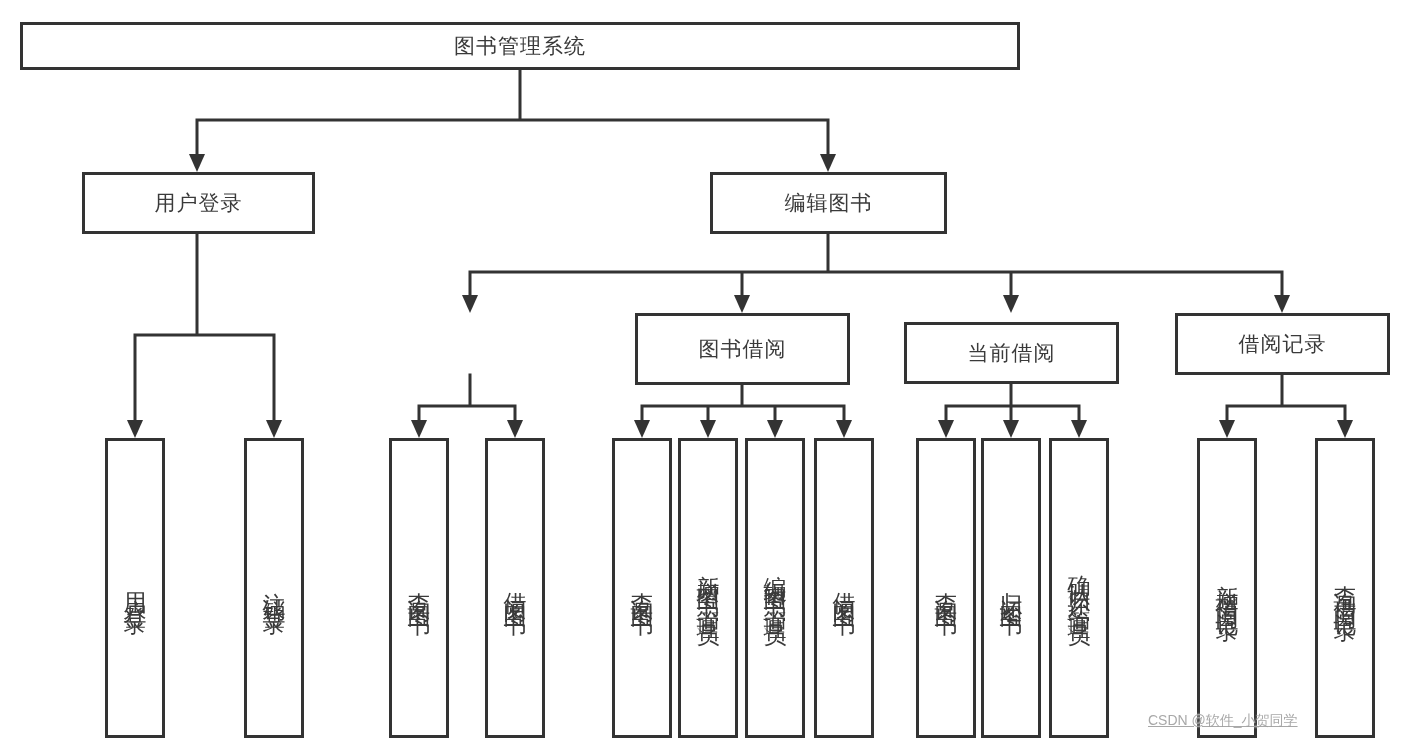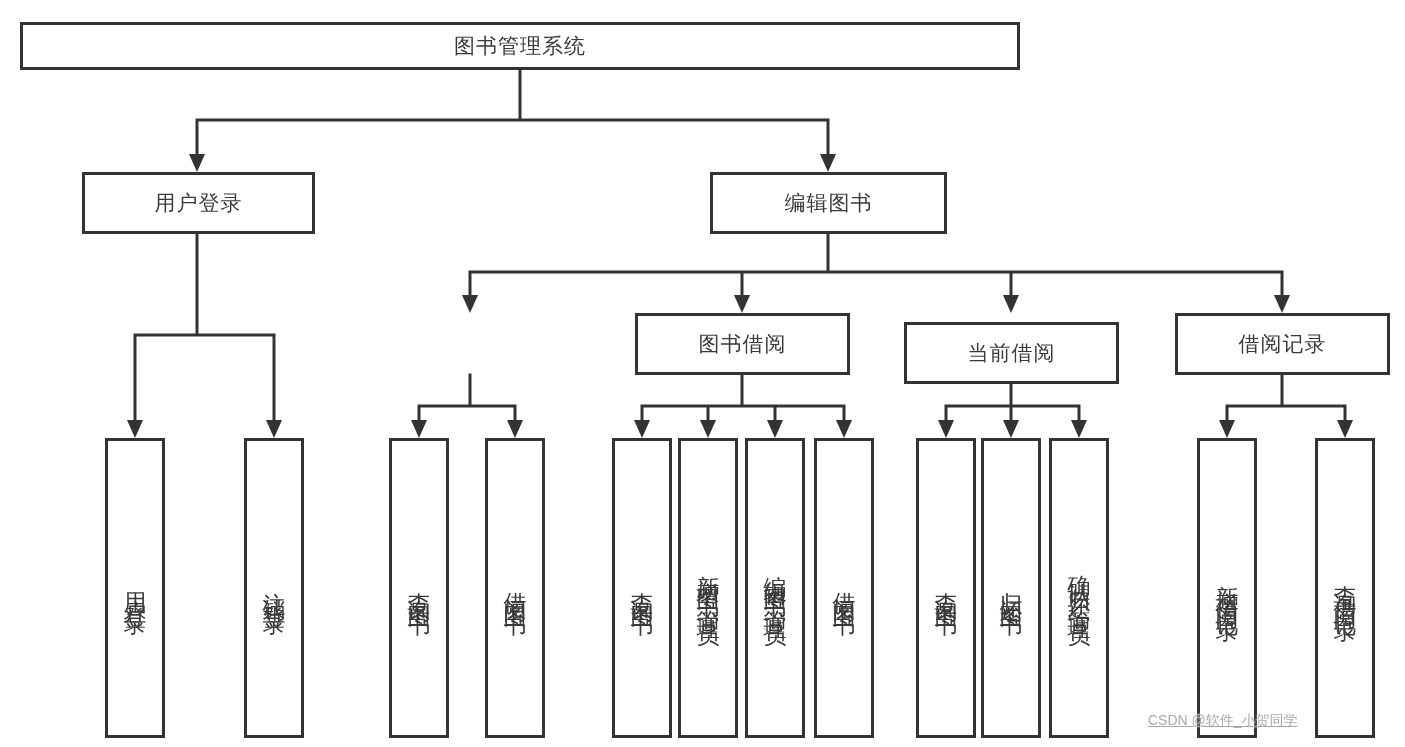--- a/index.html
+++ b/index.html
@@ -51,21 +51,21 @@
     letter-spacing: 7px;
     color: #3a3a3a;
   }
   
   .n-root   { left: 20px;  top: 22px;  width: 1000px; height: 48px; }
   
   .n-login  { left: 82px;  top: 172px; width: 233px;  height: 62px; }
   .n-mgmt   { left: 710px; top: 172px; width: 237px;  height: 62px; }
   
   .n-rec     { left: 363px;  top: 313px; width: 215px; height: 62px; }
-  .n-borrow  { left: 635px;  top: 313px; width: 215px; height: 62px; }
+  .n-borrow  { left: 635px;  top: 313px; width: 215px; height: 72px; }
   .n-current { left: 904px;  top: 322px; width: 215px; height: 62px; }
   .n-records { left: 1175px; top: 313px; width: 215px; height: 62px; }
   
   .l-login-user     { left: 105px; }
   .l-login-logout   { left: 244px; }
   .l-rec-query      { left: 389px; }
   .l-rec-borrow     { left: 485px; }
   .l-bb-query       { left: 612px; }
   .l-bb-add         { left: 678px; }
   .l-bb-edit        { left: 745px; }

